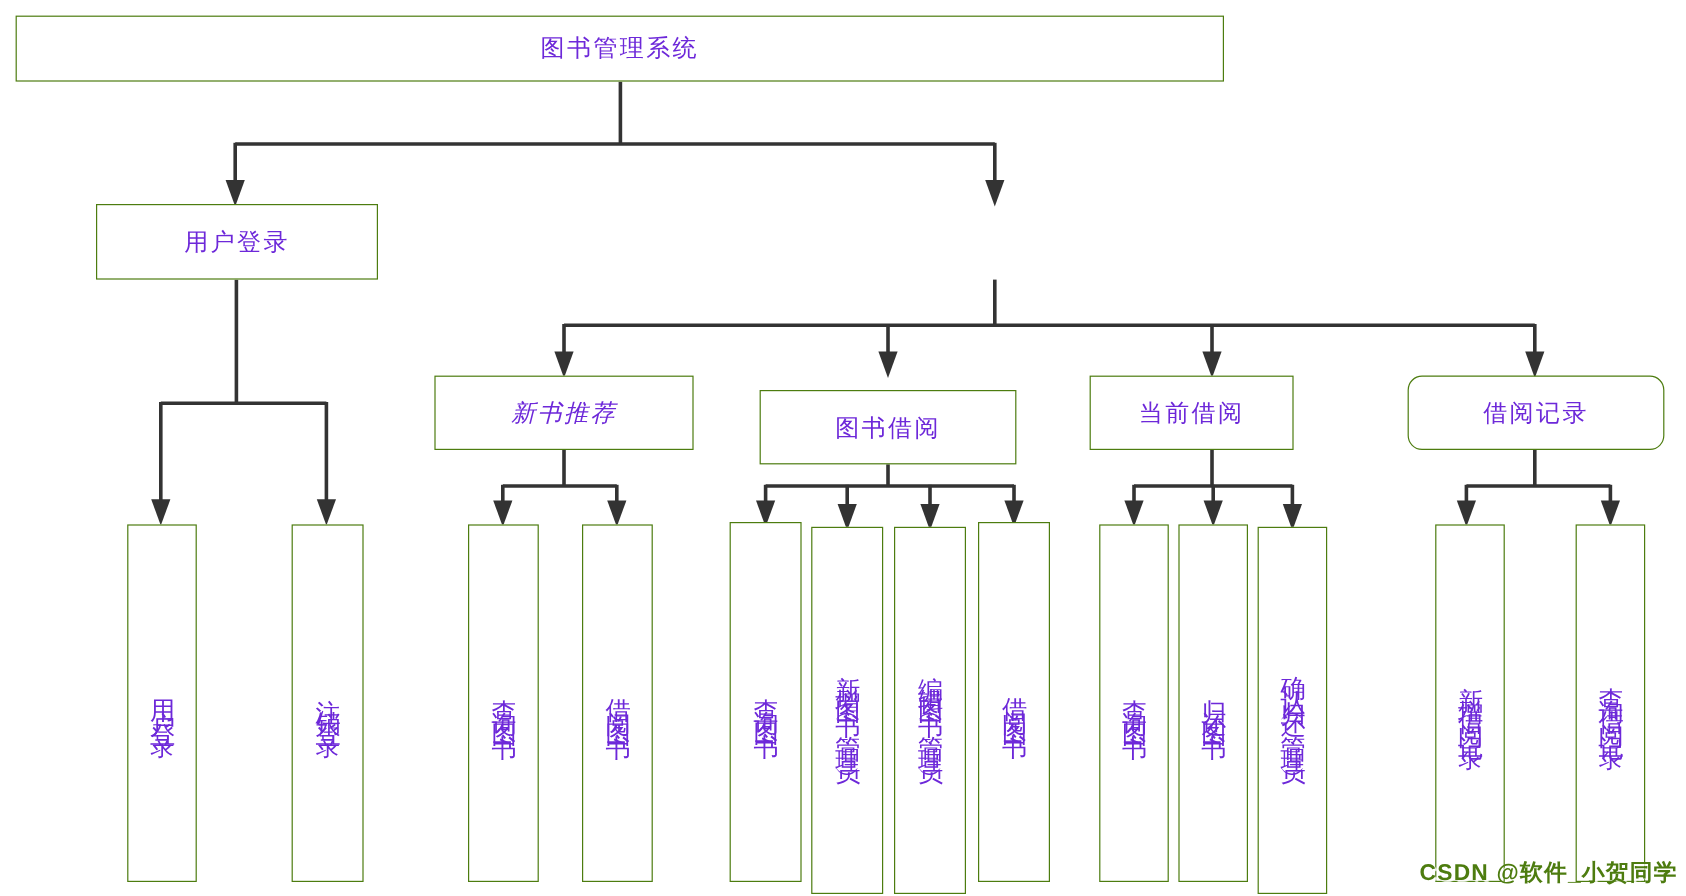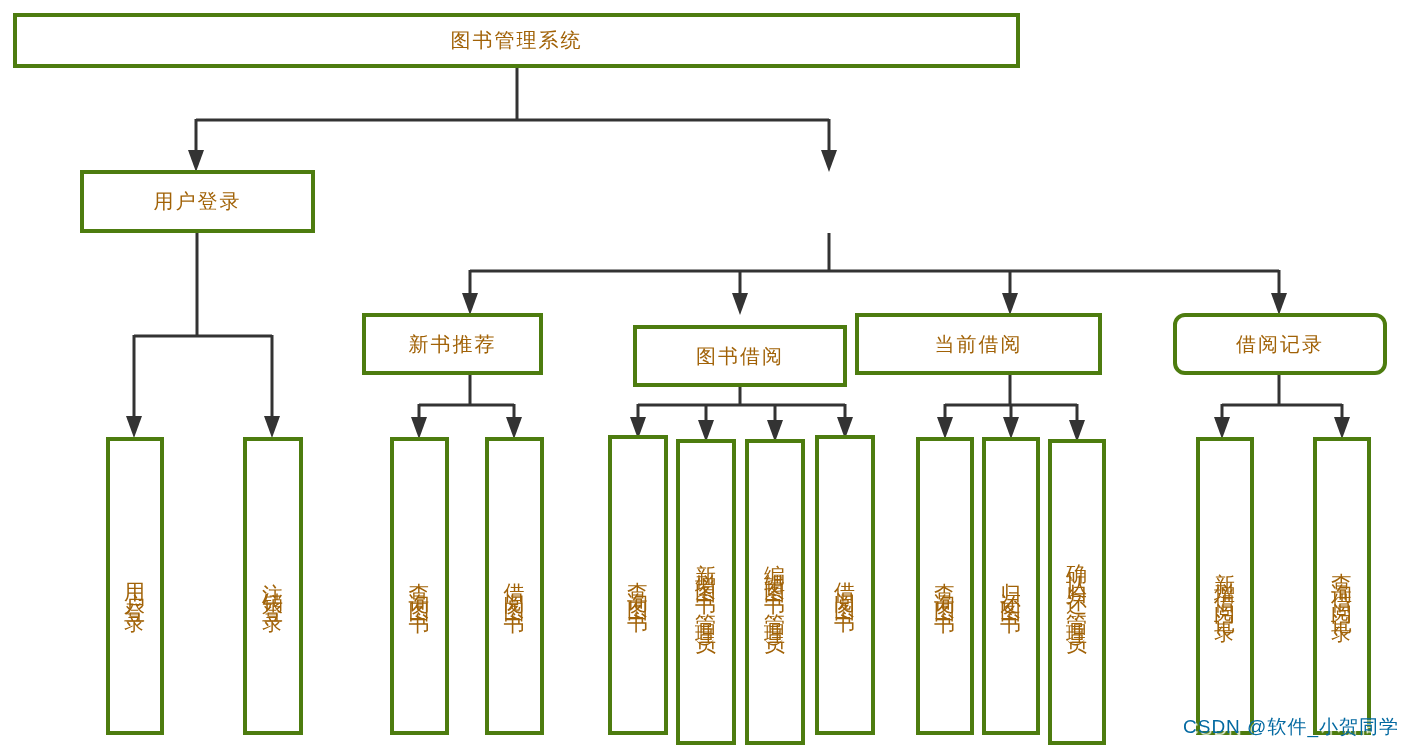--- a/index.html
+++ b/index.html
@@ -18,48 +18,49 @@
   .connectors {
     position: absolute;
     left: 0; top: 0;
     width: 1405px;
     height: 747px;
   }
   .node {
     position: absolute;
     box-sizing: border-box;
     background: #ffffff;
-    border: 4px solid #4d7c0f;
+    border: 1px solid #4d7c0f;
     display: flex;
     align-items: center;
     justify-content: center;
-    color: #a16207;
+    color: #6d28d9;
   }
   .node.h span {
     font-size: 20px;
     letter-spacing: 2px;
     white-space: nowrap;
   }
   .node.v span {
     writing-mode: vertical-rl;
     text-orientation: mixed;
     font-size: 21px;
     letter-spacing: 10px;
     line-height: 1;
     white-space: nowrap;
   }
   .watermark {
     position: absolute;
     left: 1183px;
     top: 714px;
     font-size: 19px;
-    color: #0369a1;
+    color: #4d7c0f;
     text-shadow: 2px 2px 1px rgba(255,255,255,0.9);
     white-space: nowrap;
     letter-spacing: 1px;
+    font-weight: bold;
   }
 </style>
 </head>
 <body>
 
 <div class="canvas">
 
   <svg class="connectors" viewBox="0 0 1405 747" aria-hidden="true">
     <g stroke="#333333" stroke-width="3" fill="none">
 
@@ -141,27 +142,27 @@
     <span>用户登录</span>
   </div>
 
   <div class="node v" style="left:106px; top:437px; width:58px; height:298px;">
     <span>用户登录</span>
   </div>
   <div class="node v" style="left:243px; top:437px; width:60px; height:298px;">
     <span>注销登录</span>
   </div>
 
-  <div class="node h" style="left:362px; top:313px; width:181px; height:62px;">
+  <div class="node h" style="left:362px; top:313px; width:216px; height:62px;font-style:italic;">
     <span>新书推荐</span>
   </div>
   <div class="node h" style="left:633px; top:325px; width:214px; height:62px;">
     <span>图书借阅</span>
   </div>
-  <div class="node h" style="left:855px; top:313px; width:247px; height:62px;">
+  <div class="node h" style="left:908px; top:313px; width:170px; height:62px;">
     <span>当前借阅</span>
   </div>
   <div class="node h" style="left:1173px; top:313px; width:214px; height:62px;border-radius:12px;">
     <span>借阅记录</span>
   </div>
 
   <div class="node v" style="left:390px; top:437px; width:59px; height:298px;">
     <span>查询图书</span>
   </div>
   <div class="node v" style="left:485px; top:437px; width:59px; height:298px;">

